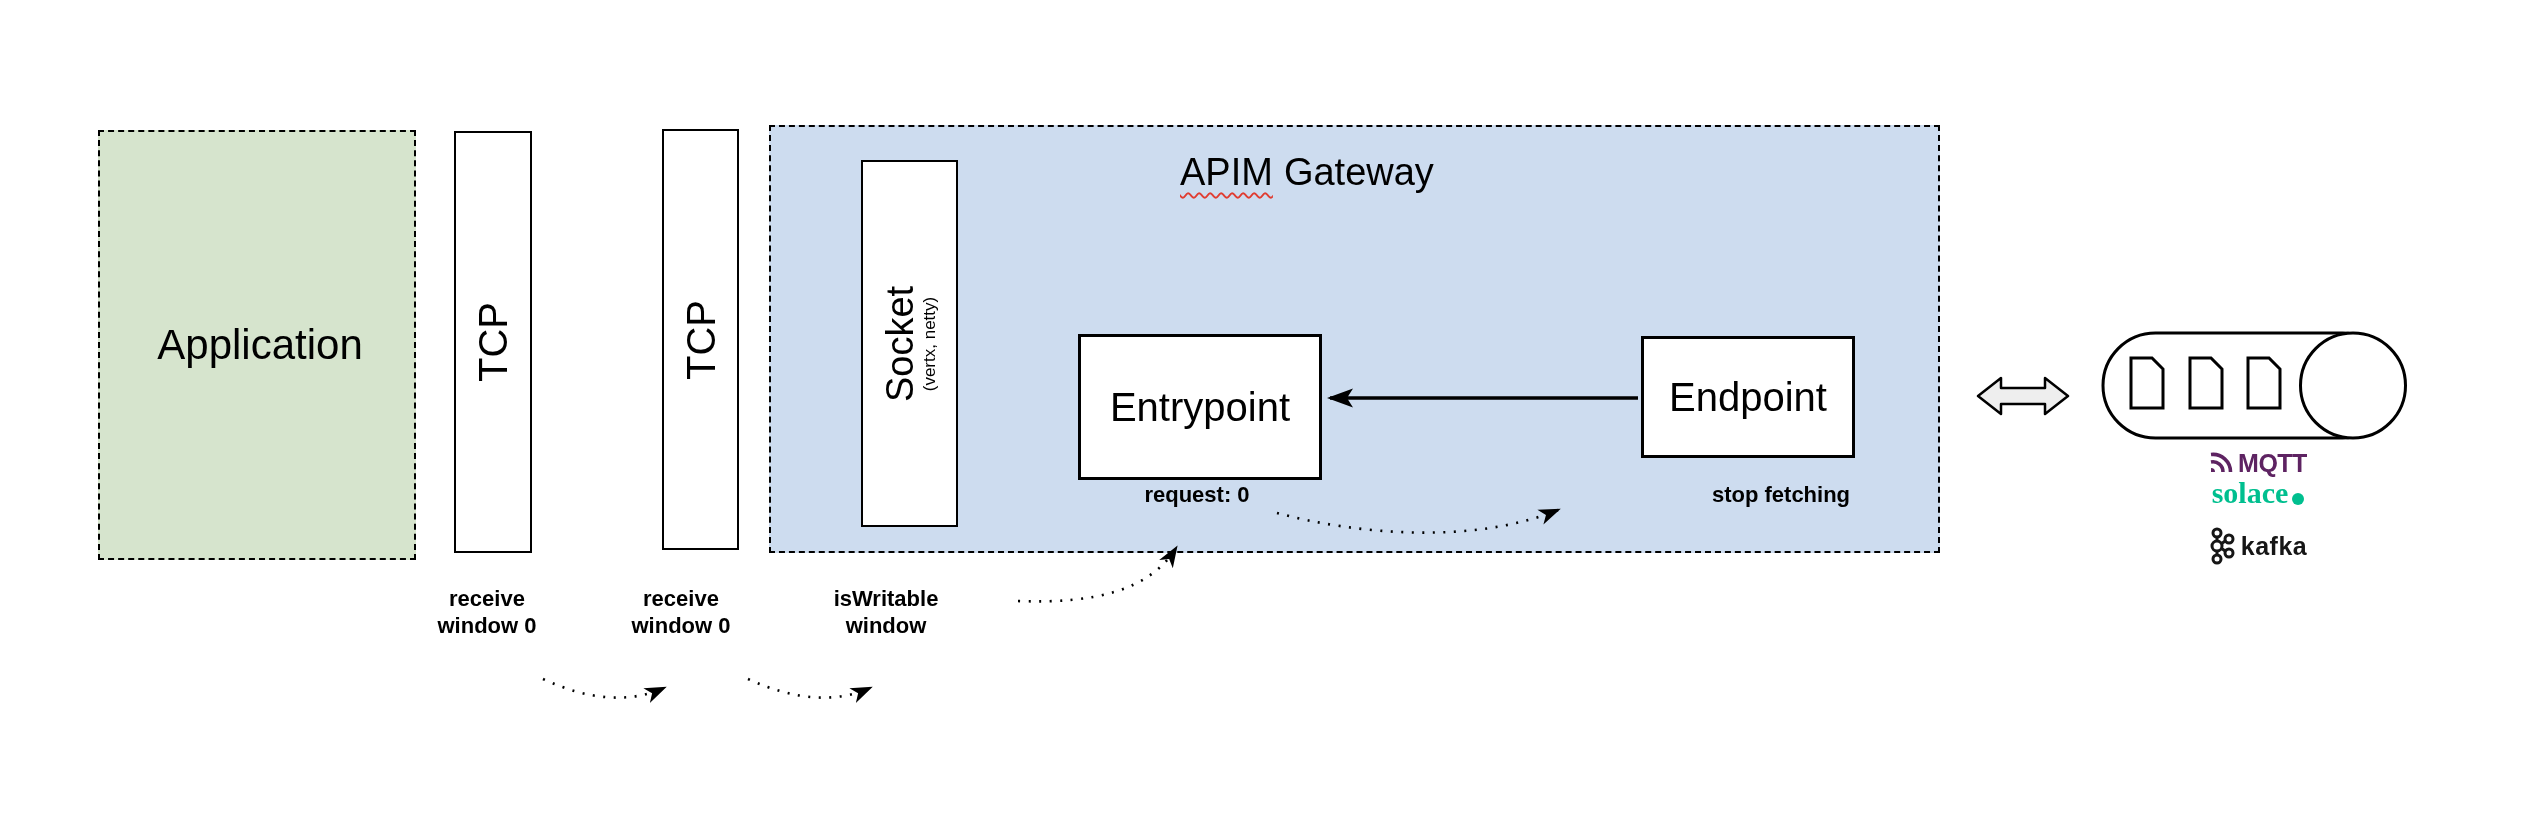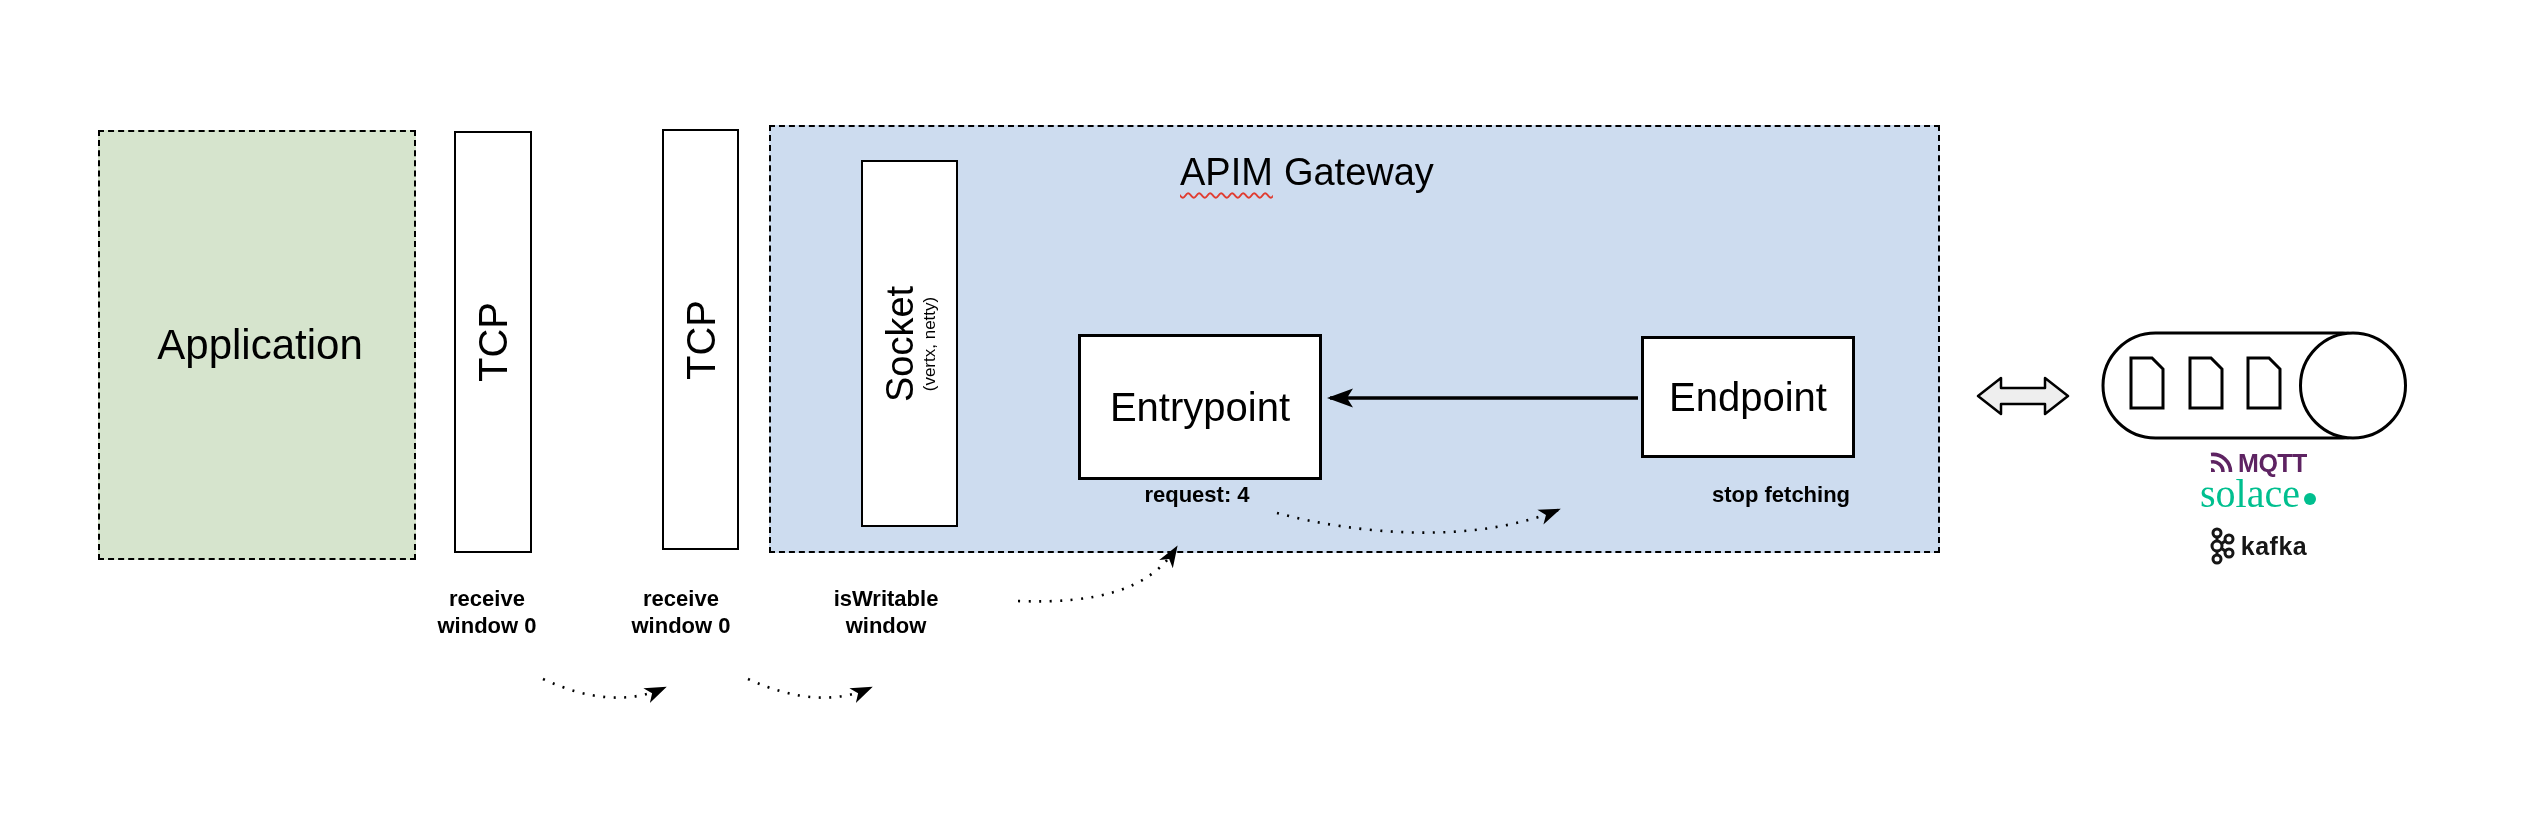--- a/index.html
+++ b/index.html
@@ -47,21 +47,21 @@
   svg.overlay{position:absolute;left:0;top:0;}
   .stroke-shape{fill:#ffffff;stroke:#000;stroke-width:3px;}
   .dotted-arrow{fill:none;stroke:#000;stroke-width:2.6px;stroke-dasharray:2 8.5;}
   .solid-arrow{fill:none;stroke:#000;stroke-width:3.5px;}
   .double-arrow{fill:var(--double_arrow_fill,#eeeeee);stroke:#000;stroke-width:2.5px;stroke-linejoin:round;}
   .logo-row{
     position:absolute;left:2158px;width:200px;
     display:flex;align-items:center;justify-content:center;
   }
   .mqtt-label{font-size:25px;font-weight:800;letter-spacing:-0.5px;color:var(--mqtt_purple,#5e2362);}
-  .solace-label{font-family:"Liberation Serif","DejaVu Serif",serif;font-size:40px;font-weight:normal;color:var(--solace_green,#00bf8f);text-align:center;}
+  .solace-label{font-family:"Liberation Serif","DejaVu Serif",serif;font-size:30px;font-weight:bold;color:var(--solace_green,#00bf8f);text-align:center;}
   .solace-dot{width:12px;height:12px;border-radius:50%;background:var(--solace_green,#00bf8f);margin-left:4px;margin-top:12px;}
   .kafka-label{font-size:25px;font-weight:600;color:var(--kafka_black,#161616);letter-spacing:0.5px;}
 </style>
 </head>
 <body>
 
 <div id="canvas">
 
   <div class="box dashed app-box" style="left:98px;top:130px;width:318px;height:430px;">
     <span class="big-label">Application</span>
@@ -93,21 +93,21 @@
   </div>
 
   <div class="box" style="left:1078px;top:334px;width:244px;height:146px;border-width:3px;">
     <span class="node-label">Entrypoint</span>
   </div>
 
   <div class="box" style="left:1641px;top:336px;width:214px;height:122px;border-width:3px;">
     <span class="node-label">Endpoint</span>
   </div>
 
-  <div class="note" style="left:1097px;top:481px;">request: 4</div>
+  <div class="note" style="left:1097px;top:481px;">request: 0</div>
   <div class="note" style="left:1681px;top:481px;">stop fetching</div>
 
   <div class="note" style="left:387px;top:585px;">
     <div>receive</div>
     <div>window 0</div>
   </div>
   <div class="note" style="left:581px;top:585px;">
     <div>receive</div>
     <div>window 0</div>
   </div>

